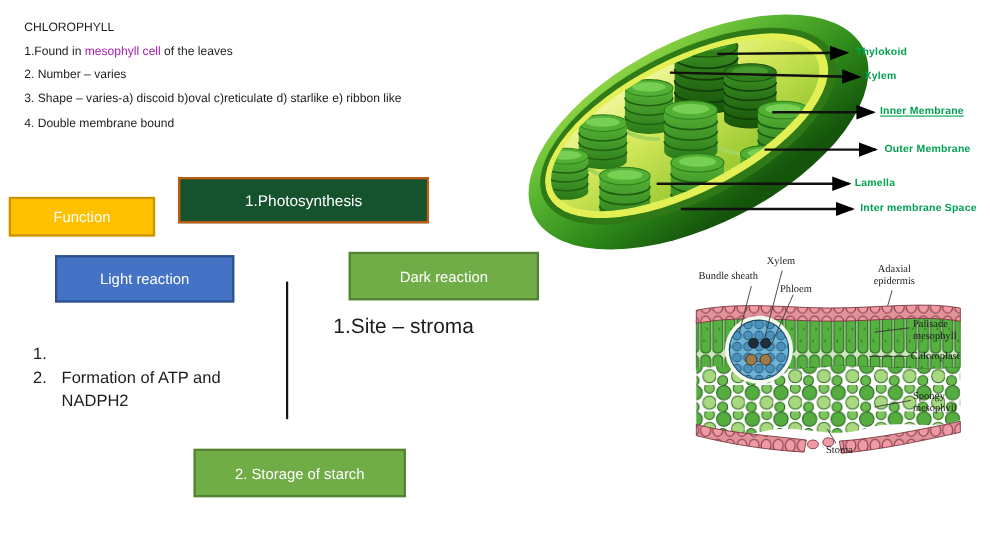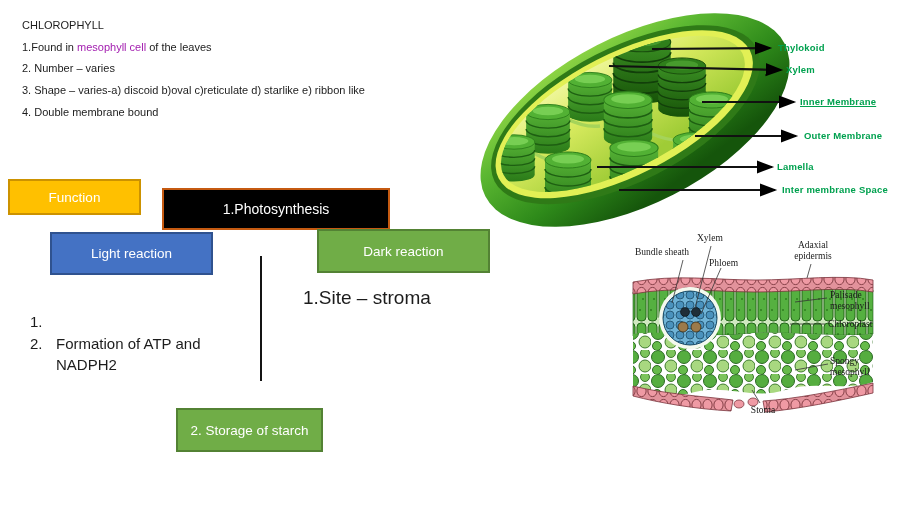--- a/index.html
+++ b/index.html
@@ -8,24 +8,24 @@
     font-family:"Liberation Sans", sans-serif;color:#1c1c1c;
   }
   
   .intro{position:absolute;left:22px;top:15px;width:600px;font-size:11px;line-height:21.7px;}
   .intro div{white-space:nowrap;}
   .hl{color:#a21caf;}
   
   .fbox{position:absolute;display:flex;align-items:center;justify-content:center;
         color:#ffffff;font-size:13.5px;box-sizing:border-box;}
   .box-function{left:8px;top:139px;width:133px;height:36px;background:#FFC000;border:2px solid #CC9200;margin-top:40px;}
-  .box-photo{left:162px;top:188px;width:228px;height:42px;background:#000000;border:2px solid #C55A11;font-size:14px;}
+  .box-photo{left:162px;top:161px;width:228px;height:42px;background:#14532d;border:2px solid #C55A11;font-size:14px;}
   .box-light{left:50px;top:232px;width:163px;height:43px;background:#4472C4;border:2px solid #2F528F;}
   .box-dark{left:317px;top:229px;width:173px;height:44px;background:#70AD47;border:2px solid #538234;}
-  .box-storage{left:176px;top:408px;width:147px;height:44px;background:#70AD47;border:2px solid #538234;}
+  .box-storage{left:176px;top:408px;width:193px;height:44px;background:#70AD47;border:2px solid #538234;}
   .vline{position:absolute;left:260px;top:256px;width:2px;height:125px;background:#141414;}
   
   .light-list{position:absolute;left:30px;top:311px;width:210px;font-size:15px;line-height:21.7px;}
   .light-item{display:flex;}
   .light-item .num{width:26px;flex:none;}
   .light-item .txt{width:172px;}
   .dark-list{position:absolute;left:303px;top:287px;font-size:19px;line-height:21.7px;}
   .dark-list div{white-space:nowrap;}
   
   .chloro-svg{position:absolute;left:470px;top:0px;}

